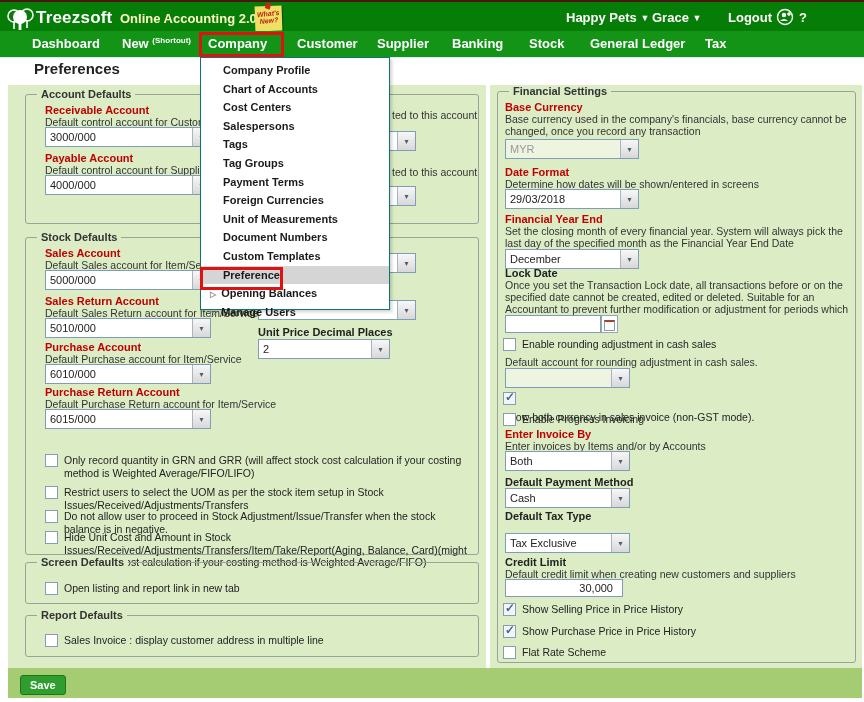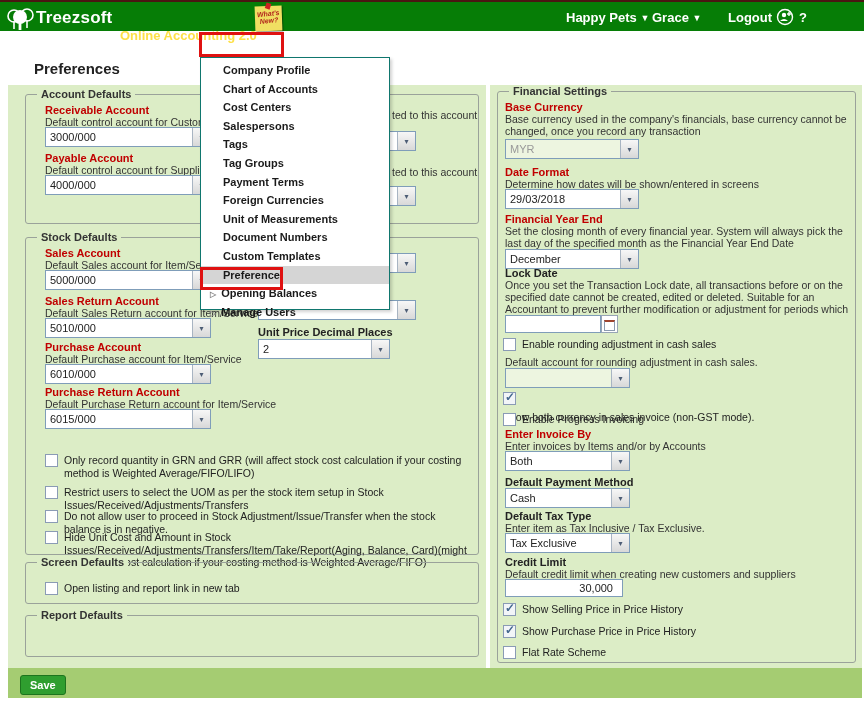--- a/index.html
+++ b/index.html
@@ -3,21 +3,21 @@
 <meta charset="utf-8">
 <style>
   html,body{margin:0;padding:0;background:#fff;}
   #app{position:relative;width:864px;height:702px;background:#ffffff;overflow:hidden;
        font-family:"Liberation Sans", sans-serif;}
   
   .topedge{position:absolute;left:0;top:0;width:864px;height:2px;background:#4a1612;}
   
   .header{position:absolute;left:0;top:2px;width:864px;height:29px;background:#067d06;}
   .brand{position:absolute;left:36px;top:6px;color:#fff;font-size:17px;font-weight:bold;letter-spacing:.2px;}
-  .product{position:absolute;left:120px;top:26px;color:#fde047;font-size:13px;font-weight:bold;}
+  .product{position:absolute;left:120px;top:9px;color:#fef9c3;font-size:13px;font-weight:bold;}
   .hdr-right{position:absolute;color:#fff;font-size:13px;font-weight:bold;top:8px;white-space:nowrap;}
   .caret{font-size:9px;vertical-align:1px;}
   .whatsnew{position:absolute;left:255px;top:4px;width:27px;height:25px;background:#f0df62;
             box-shadow:1px 1px 1px rgba(0,0,0,.4);transform:rotate(-2deg);text-align:center;}
   .whatsnew .pin{position:absolute;left:11px;top:-3px;width:5px;height:6px;background:#c22;transform:rotate(20deg);}
   .whatsnew .wn-txt{display:block;padding-top:4px;font-size:7px;line-height:7px;color:#b3281e;
             font-style:italic;font-weight:bold;transform:rotate(-4deg);}
   
   .nav{position:absolute;left:0;top:31px;width:864px;height:26px;background:#149417;border-bottom:1px solid #dfeaf6;}
   .nav span.nitem{position:absolute;top:5px;color:#fff;font-size:13px;font-weight:bold;white-space:nowrap;cursor:pointer;}
@@ -102,20 +102,31 @@
     <svg class="usericon" width="18" height="18" viewBox="0 0 18 18">
       <circle cx="9" cy="9" r="7.5" fill="none" stroke="#fff" stroke-width="1.4"></circle>
       <circle cx="8" cy="7" r="2.2" fill="#fff"></circle>
       <path d="M4 13 q4 -4 8 0 z" fill="#fff"></path>
       <line x1="13" y1="4" x2="13" y2="8" stroke="#fff" stroke-width="1.4"></line>
       <line x1="11" y1="6" x2="15" y2="6" stroke="#fff" stroke-width="1.4"></line>
     </svg>
     <span class="hdr-right" style="left:799px;">?</span>
   </div>
 
+  <div class="nav">
+    <span class="nitem" style="left:32px;">Dashboard</span>
+    <span class="nitem" style="left:122px;"><span>New</span> <sup>(Shortout)</sup></span>
+    <span class="nitem" style="left:208px;">Company</span>
+    <span class="nitem" style="left:297px;">Customer</span>
+    <span class="nitem" style="left:377px;">Supplier</span>
+    <span class="nitem" style="left:452px;">Banking</span>
+    <span class="nitem" style="left:529px;">Stock</span>
+    <span class="nitem" style="left:590px;">General Ledger</span>
+    <span class="nitem" style="left:705px;">Tax</span>
+  </div>
 
   <div class="page-title">Preferences</div>
   <div class="panel left"></div>
   <div class="panel right"></div>
 
   <div class="fset" style="left:25px;top:94px;width:452px;height:128px;"></div>
   <span class="legend" style="left:37px;top:88px;">Account Defaults</span>
   <span class="lblr" style="left:45px;top:104px;">Receivable Account</span>
   <span class="dsc" style="left:45px;top:116px;">Default control account for Customers</span>
   <div class="sel" style="left:45px;top:127px;width:166px;">
@@ -204,20 +215,24 @@
 
   <div class="fset" style="left:25px;top:562px;width:452px;height:40px;"></div>
   <span class="legend" style="left:37px;top:556px;">Screen Defaults</span>
   <div class="cbrow" style="left:45px;top:582px;width:420px;">
     <span class="cb"></span>
     <span>Open listing and report link in new tab</span>
   </div>
 
   <div class="fset" style="left:25px;top:615px;width:452px;height:40px;"></div>
   <span class="legend" style="left:37px;top:609px;">Report Defaults</span>
+  <div class="cbrow" style="left:45px;top:634px;width:420px;">
+    <span class="cb"></span>
+    <span>Sales Invoice : display customer address in multiple line</span>
+  </div>
 
   <div class="fset" style="left:497px;top:91px;width:357px;height:570px;"></div>
   <span class="legend" style="left:509px;top:85px;">Financial Settings</span>
 
   <span class="lblr" style="left:505px;top:101px;">Base Currency</span>
   <span class="dsc" style="left:505px;top:113px;width:344px;">Base currency used in the company's financials, base currency cannot be changed, once you record any transaction</span>
   <div class="sel disabled" style="left:505px;top:139px;width:134px;">
     <span class="txt">MYR</span>
       <span class="arw">▾</span>
   </div>
@@ -269,21 +284,20 @@
       <span class="arw">▾</span>
   </div>
 
   <span class="lblb" style="left:505px;top:476px;">Default Payment Method</span>
   <div class="sel" style="left:505px;top:488px;width:125px;">
     <span class="txt">Cash</span>
       <span class="arw">▾</span>
   </div>
 
   <span class="lblb" style="left:505px;top:510px;">Default Tax Type</span>
-  <span class="dsc" style="left:505px;top:522px;width:344px;">Enter item as Tax Inclusive / Tax Exclusive.</span>
   <div class="sel" style="left:505px;top:533px;width:125px;">
     <span class="txt">Tax Exclusive</span>
       <span class="arw">▾</span>
   </div>
 
   <span class="lblb" style="left:505px;top:556px;">Credit Limit</span>
   <span class="dsc" style="left:505px;top:568px;width:344px;">Default credit limit when creating new customers and suppliers</span>
   <div class="tinput num" style="left:505px;top:579px;width:118px;">30,000</div>
 
   <div class="cbrow" style="left:503px;top:603px;width:345px;">

